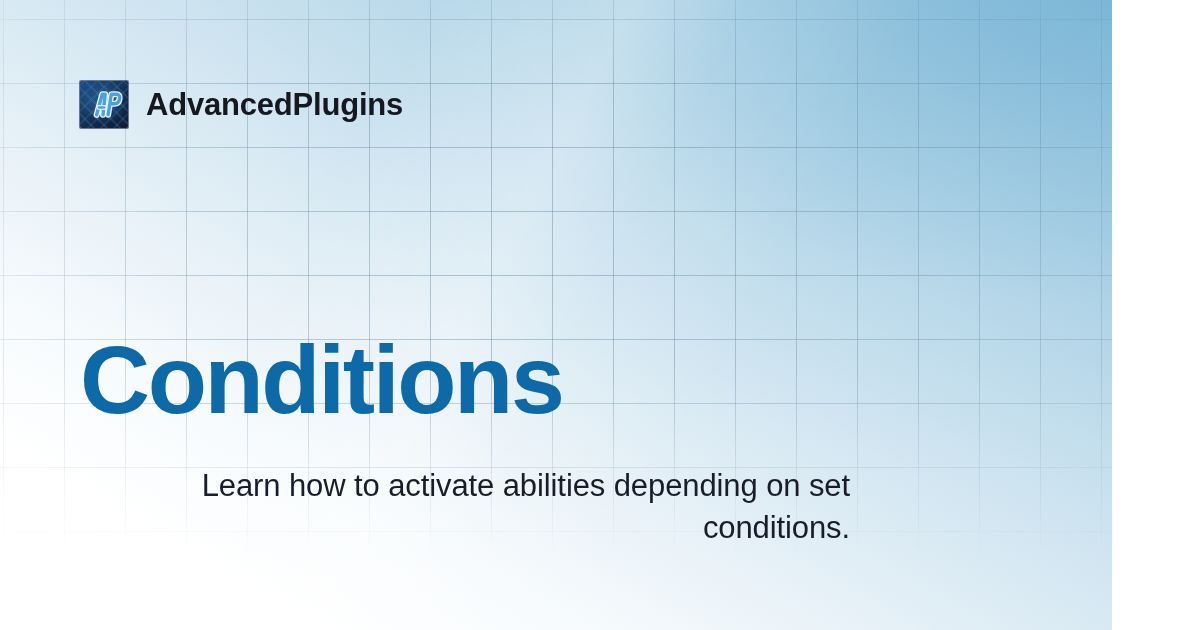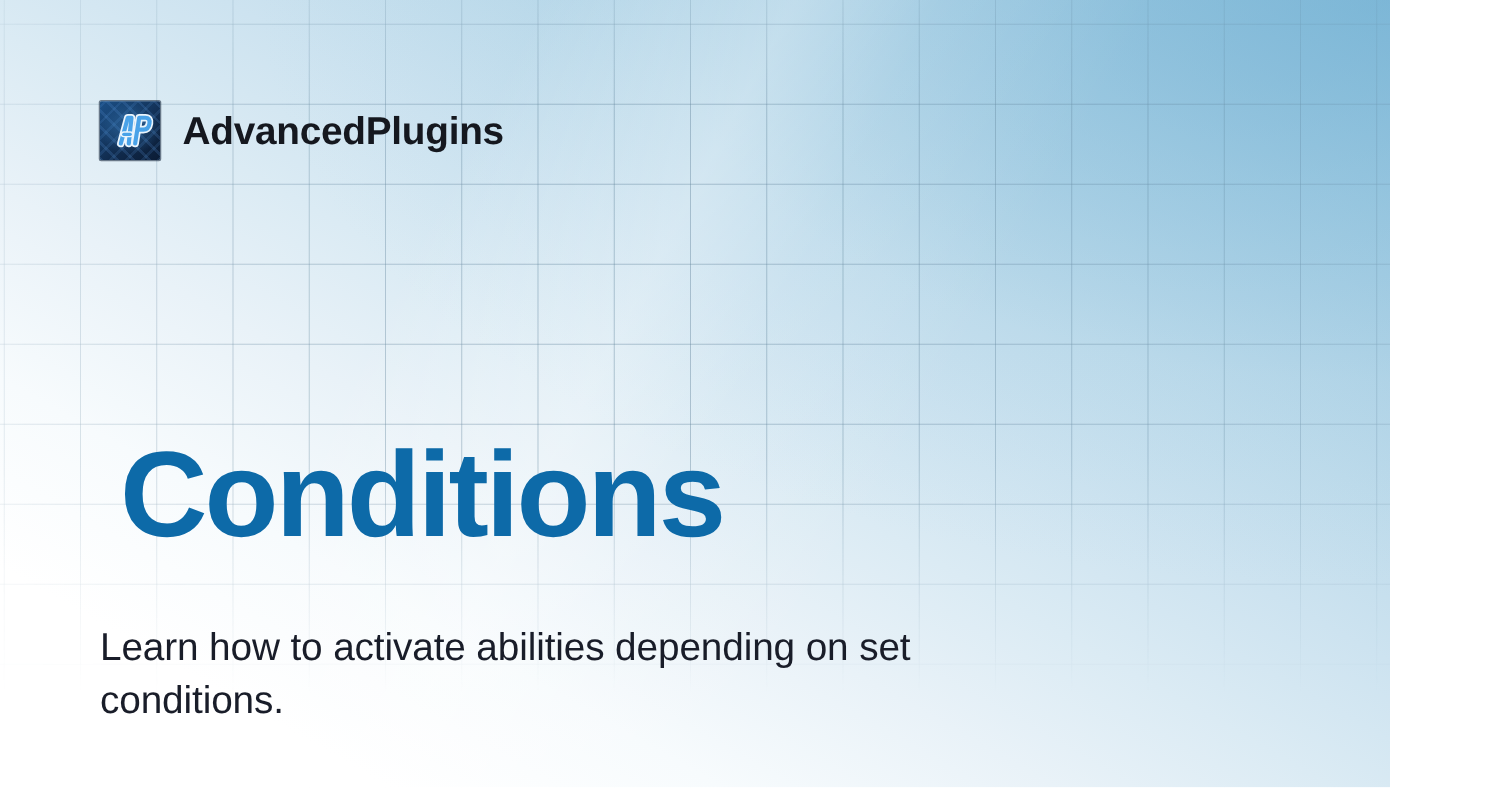--- a/index.html
+++ b/index.html
@@ -138,38 +138,39 @@
 
   
   .headline {
     position: absolute;
     left: 80px;
     top: 331px;
     width: 820px;
   }
 
   .headline-title {
-    margin: 16px;
+    margin: 0;
     font-size: 97px;
     font-weight: 700;
     line-height: 1;
     letter-spacing: -2.4px;
     color: #0d6aa8;
     white-space: nowrap;
   }
 
   .headline-subtitle {
     margin: 0;
     padding-top: 37px;
     font-size: 31px;
     font-weight: 400;
     line-height: 42px;
     letter-spacing: -0.1px;
     color: #191d29;
     max-width: 770px;
+    text-align: right;
   }
 </style>
 </head>
 <body>
 
 <div id="og-card">
 
   <div class="bg-gradient"></div>
   <div class="bg-wash"></div>
   <div class="bg-sheen"></div>

